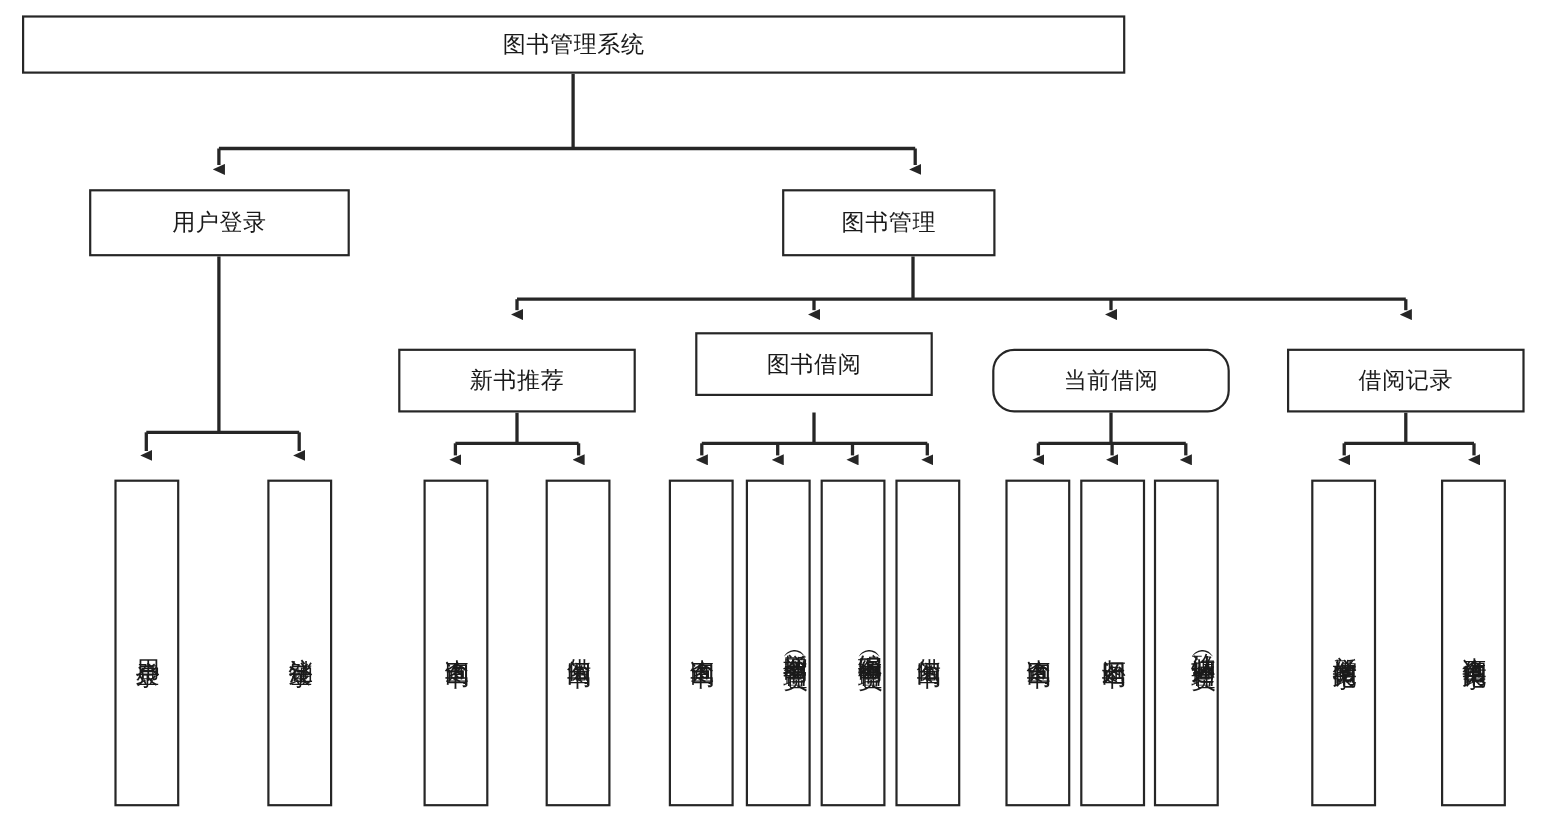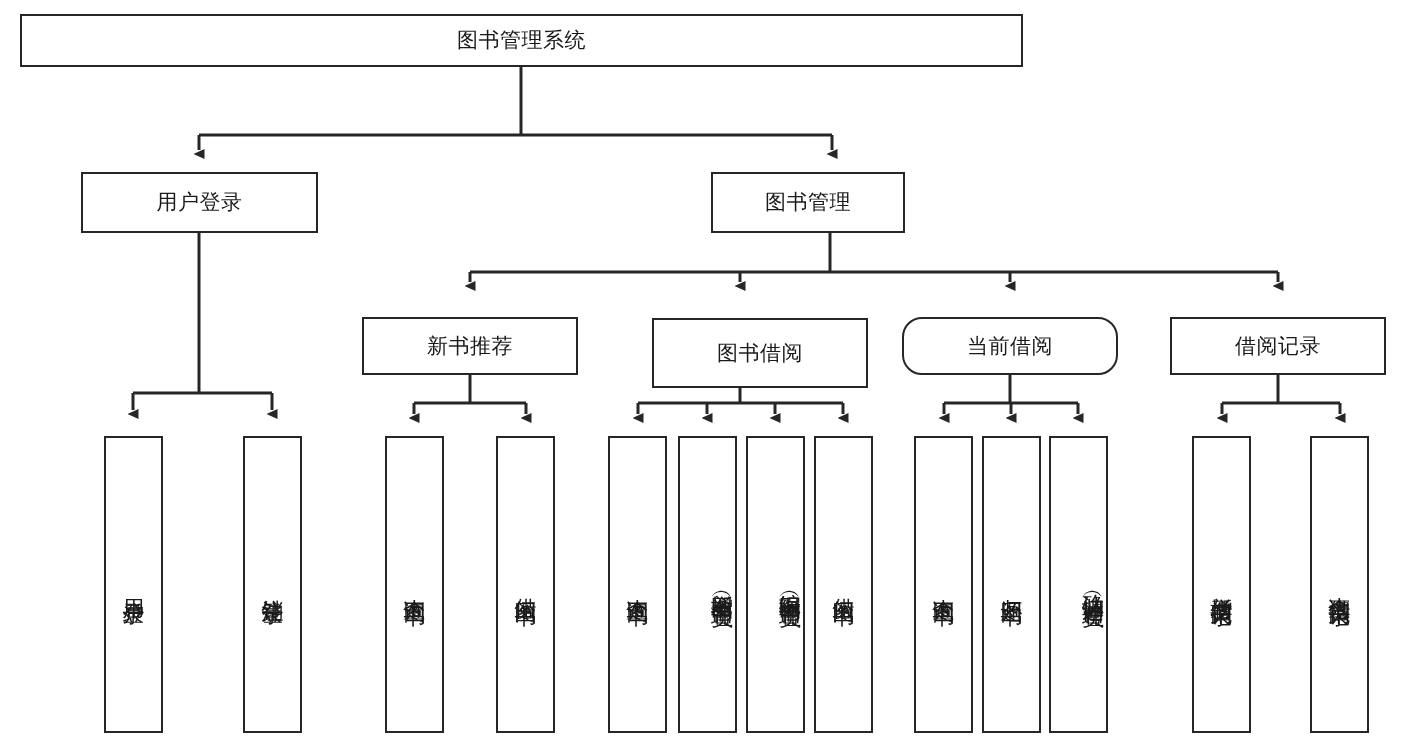--- a/index.html
+++ b/index.html
@@ -128,21 +128,21 @@
   <div class="node h" style="left:81px; top:172px; width:237px; height:61px;">
     <span>用户登录</span>
   </div>
   <div class="node h" style="left:711px; top:172px; width:194px; height:61px;text-align:center;">
     <span>图书管理</span>
   </div>
 
   <div class="node h" style="left:362px; top:317px; width:216px; height:58px;justify-content:center;">
     <span>新书推荐</span>
   </div>
-  <div class="node h" style="left:632px; top:318px; width:216px; height:70px;margin-left:20px;">
+  <div class="node h" style="left:632px; top:302px; width:216px; height:58px;">
     <span>图书借阅</span>
   </div>
   <div class="node h" style="left:902px; top:317px; width:216px; height:58px;border-radius:20px;">
     <span>当前借阅</span>
   </div>
   <div class="node h" style="left:1170px; top:317px; width:216px; height:58px;">
     <span>借阅记录</span>
   </div>
 
   <div class="node v" style="left:104px; top:436px; width:59px; height:297px; align-items:center;">

